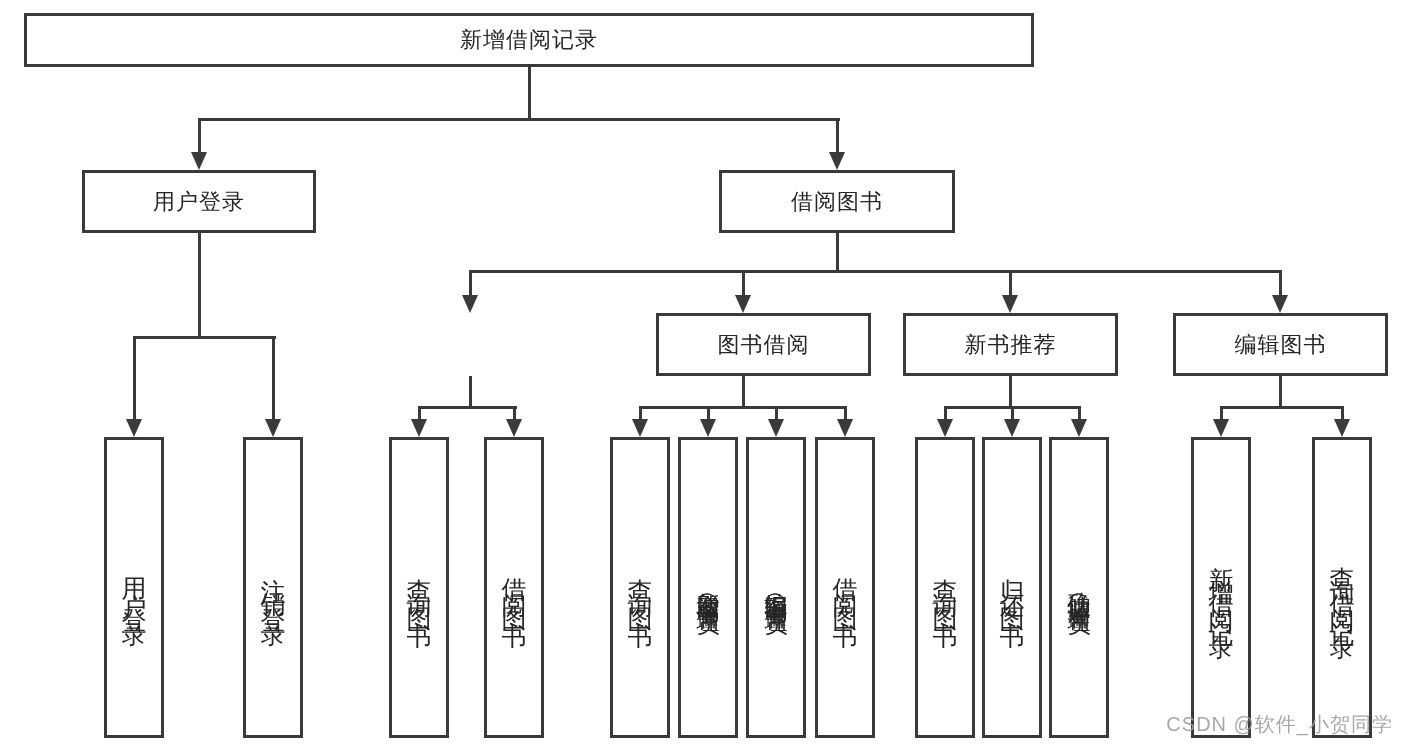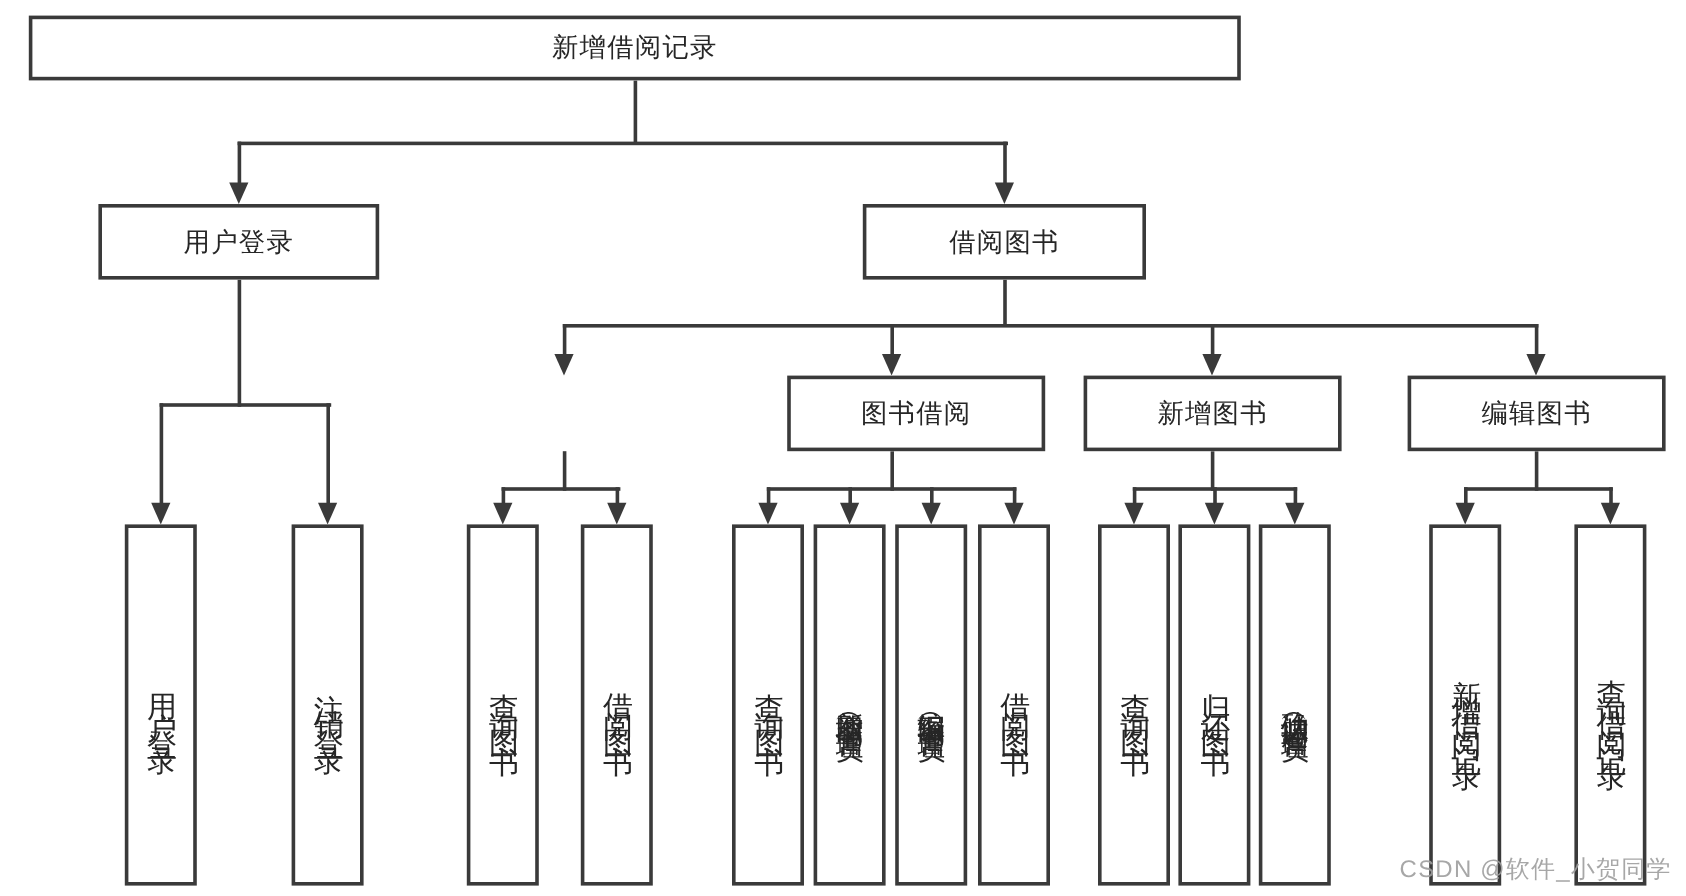--- a/index.html
+++ b/index.html
@@ -59,21 +59,21 @@
     <span>用户登录</span>
   </div>
   <div class="box h" style="left:719px;top:170px;width:236px;height:63px">
     <span>借阅图书</span>
   </div>
 
   <div class="box h" style="left:656px;top:313px;width:215px;height:63px">
     <span>图书借阅</span>
   </div>
   <div class="box h" style="left:903px;top:313px;width:215px;height:63px">
-    <span>新增图书</span>
+    <span>新书推荐</span>
   </div>
   <div class="box h" style="left:1173px;top:313px;width:215px;height:63px">
     <span>编辑图书</span>
   </div>
 
   <div class="box v leaf-short" style="left:104px;top:437px;width:60px;height:301px">
     <span class="vtext">用户登录</span>
   </div>
   <div class="box v leaf-short" style="left:243px;top:437px;width:60px;height:301px">
     <span class="vtext">注销登录</span>

